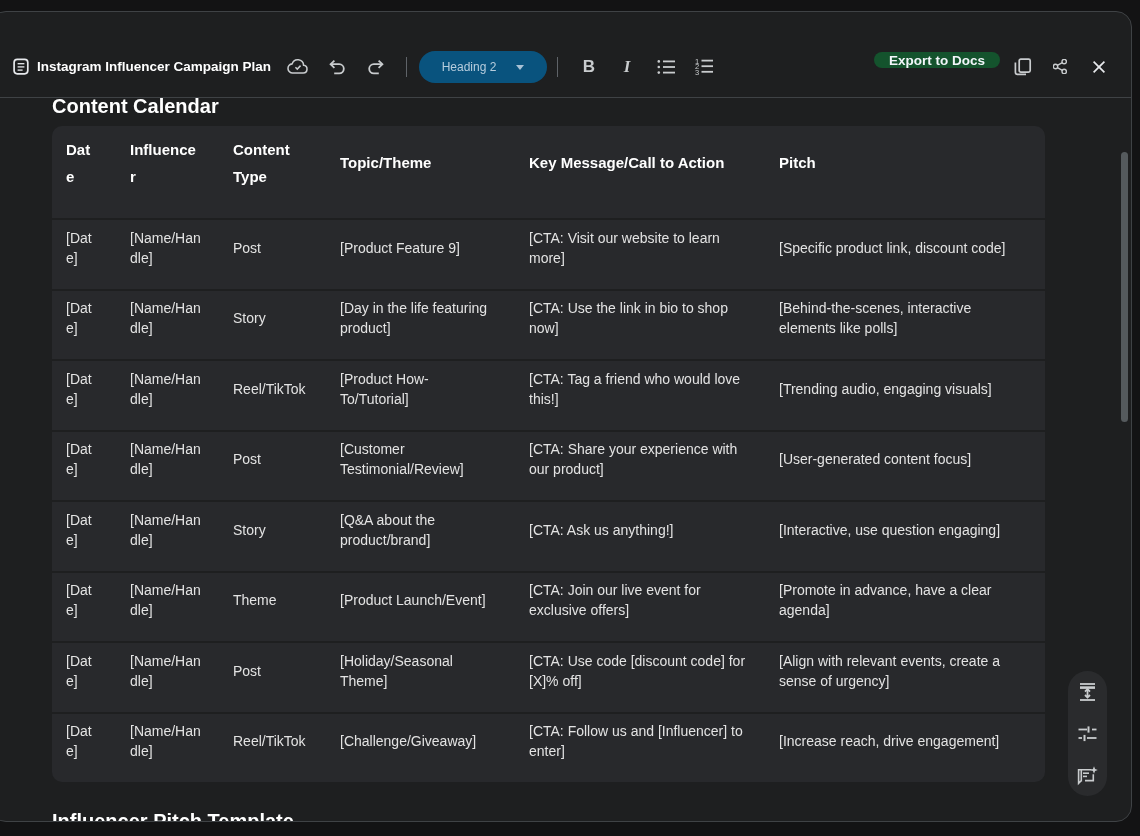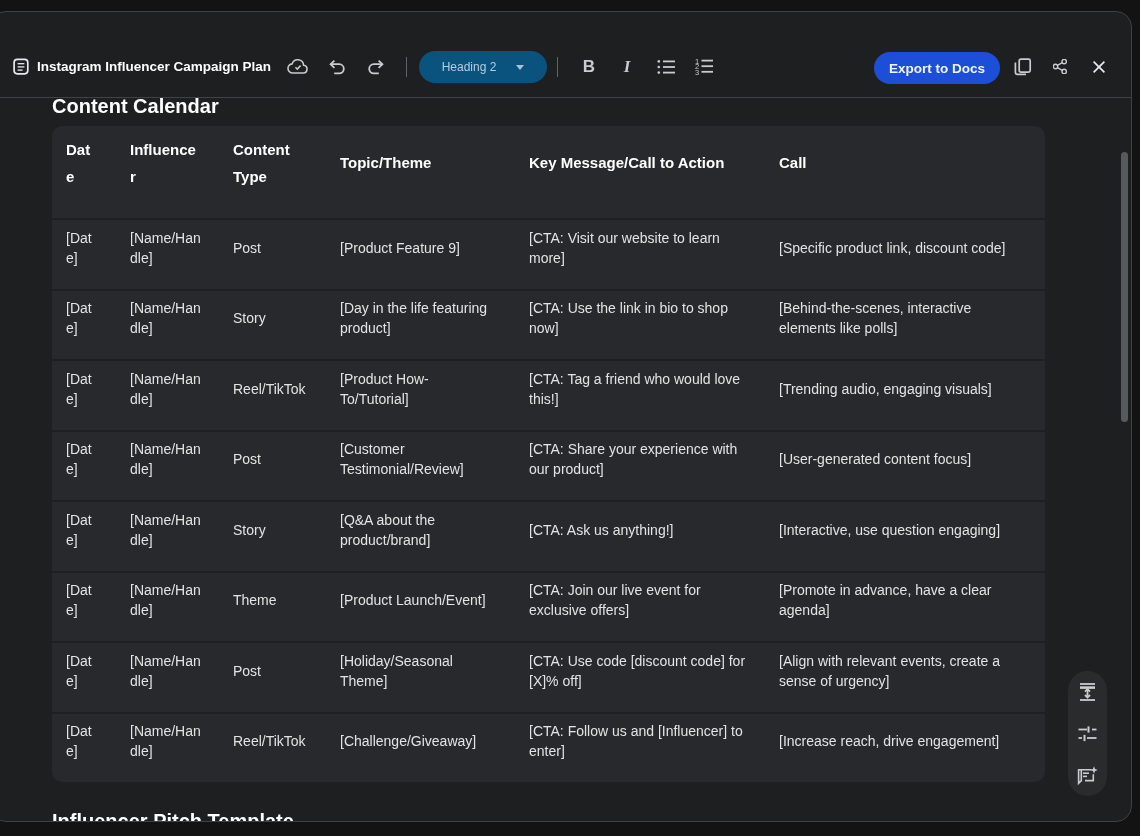--- a/index.html
+++ b/index.html
@@ -12,21 +12,21 @@
   .tbi { position:absolute; top:0; height:63px; display:flex; align-items:center; justify-content:center; }
   .docicon { left:12px; width:17px; }
   .title { position:absolute; left:37px; top:0; height:63px; display:flex; align-items:center;
     color:#fff; font-size:13.5px; font-weight:700; letter-spacing:0; }
   .sep { position:absolute; top:22px; width:1px; height:20px; background:#5f6368; }
   .chip { position:absolute; left:419px; top:16px; width:128px; height:32px; background:#09537e;
     border-radius:16px; display:flex; align-items:center; justify-content:center; gap:20px;
     color:#b7cddd; font-size:12px; font-weight:500; }
   .caret { width:0; height:0; border-left:4px solid transparent; border-right:4px solid transparent;
     border-top:5px solid #a9c2d6; margin-top:1px; }
-  .exportbtn { position:absolute; left:874px; top:17px; width:126px; height:32px; background:#1d4ed8;
+  .exportbtn { position:absolute; left:874px; top:17px; width:126px; height:16px; background:#14532d;
     border-radius:16px; display:flex; align-items:center; justify-content:center;
     color:#f2f6fa; font-size:13.5px; font-weight:700; }
   .bold-ic { color:#c9ccce; font-size:17px; font-weight:700; }
   .italic-ic { color:#c9ccce; font-size:17px; font-style:italic; font-family:"Liberation Serif",serif; font-weight:700;}
 
   .doc { position:absolute; left:0; top:75px; width:1131px; height:746px; overflow:hidden; }
   .h2 { position:absolute; left:52px; color:#fff; font-size:20px; font-weight:700; }
   table { position:absolute; left:52px; top:51px; width:993px; border-collapse:separate;
     border-spacing:0; table-layout:fixed; background:#28292c; border-radius:10px;
     font-size:14px; color:#e3e3e3; }
@@ -137,21 +137,21 @@
 <div class="doc">
   <div class="h2" style="top:20px;">Content Calendar</div>
   <table>
     <tbody>
         <tr>
       <th class="c1">Dat<br>e</th>
       <th class="c2">Influence<br>r</th>
       <th class="c3">Content<br>Type</th>
       <th class="c4">Topic/Theme</th>
       <th class="c5">Key Message/Call to Action</th>
-      <th class="c6">Call</th>
+      <th class="c6">Pitch</th>
     </tr>
     <tr>
       <td>[Dat<br>e]</td>
           <td>[Name/Han<br>dle]</td>
           <td>Post</td>
       <td>[Product Feature 9]</td>
       <td>[CTA: Visit our website to learn<br>more]</td>
       <td>[Specific product link, discount code]</td>
     </tr>
     <tr>

